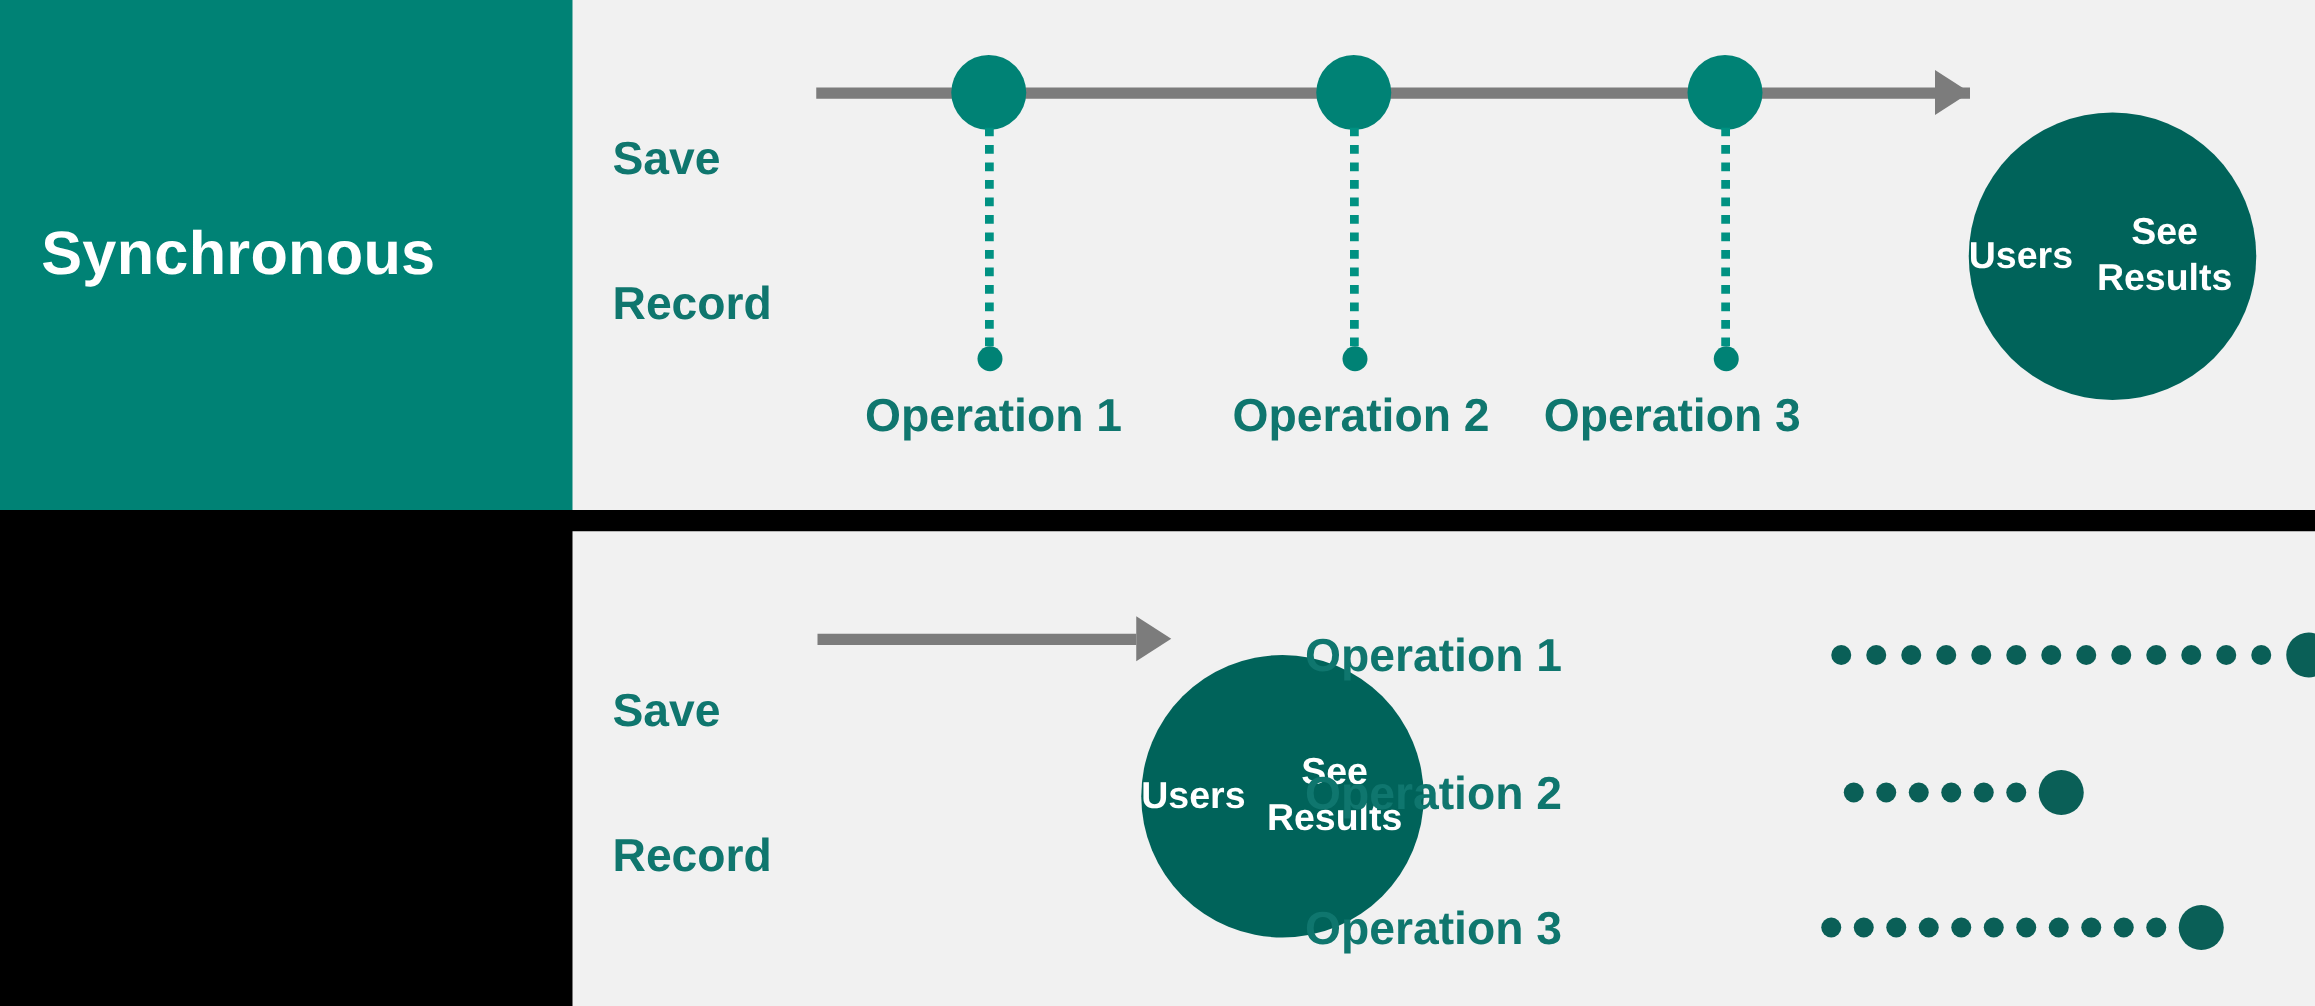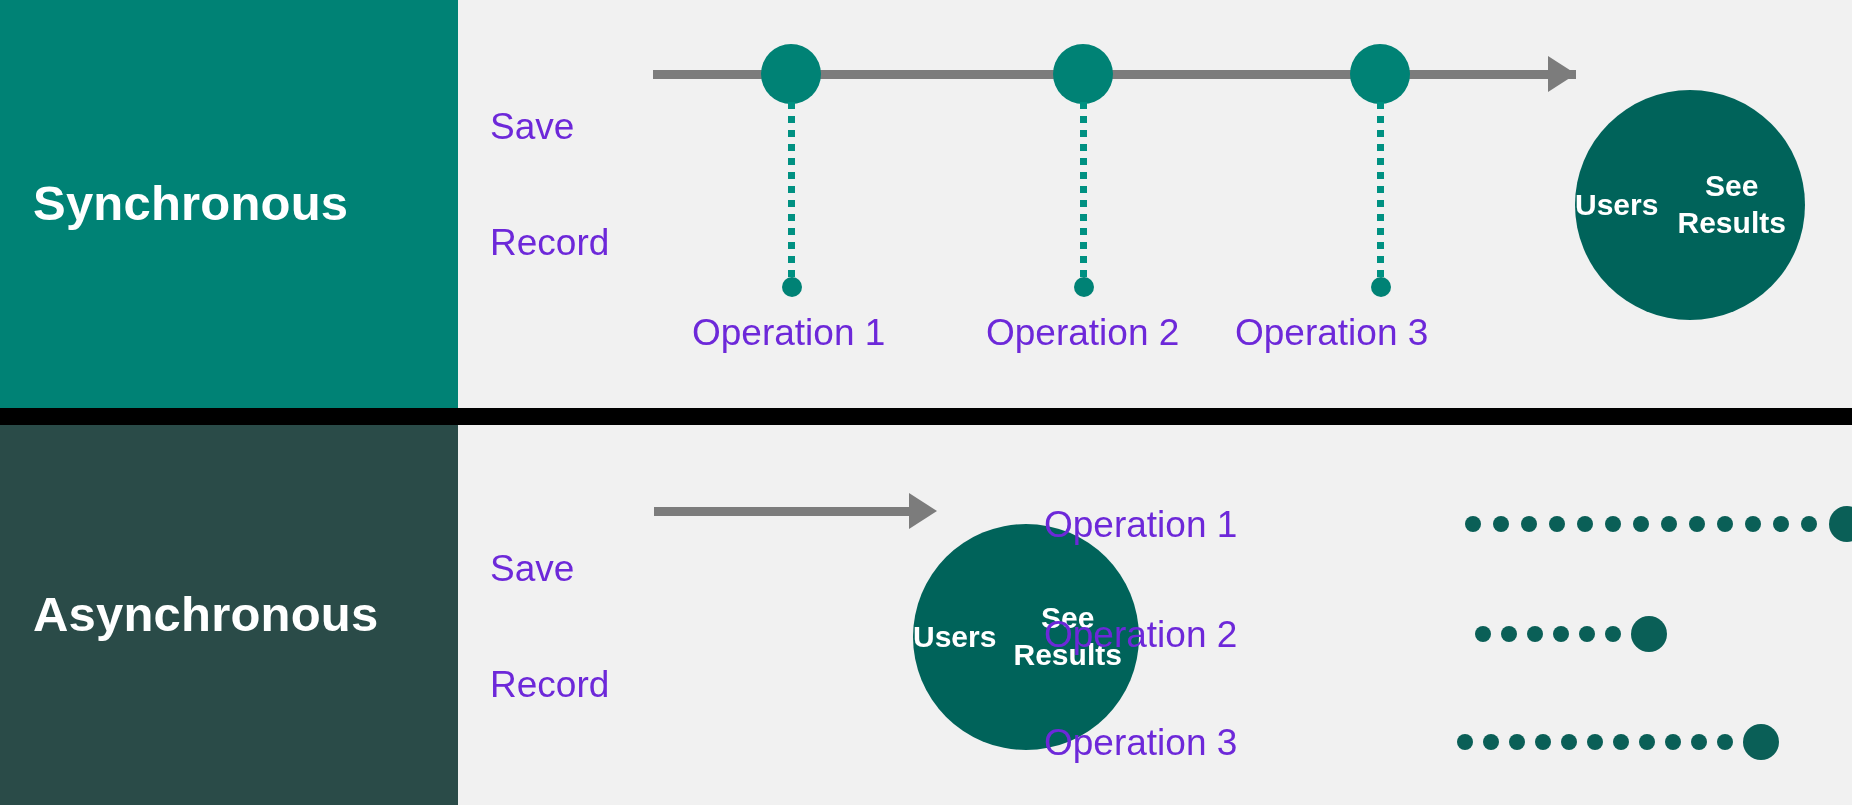--- a/index.html
+++ b/index.html
@@ -58,24 +58,25 @@
     height: 408px;
   }
   #pane-async {
     top: 425px;
     height: 380px;
   }
 
   
   .dark-text {
     position: absolute;
-    color: #6d28d9;
+    color: #0f766e;
     font-size: 37px;
     line-height: 1.08;
     white-space: pre;
+    font-weight: bold;
   }
   .save-record {
     font-size: 37px;
     line-height: 1.05;
   }
   .op-caption {
     font-size: 37px;
     text-align: right;
   }
 
@@ -181,23 +182,20 @@
     <div class="small-node" style="left:913px; top:277px; width:20px; height:20px;"></div>
     <div class="dark-text op-caption" style="left:777px; top:313px;">Operation 3</div>
 
     <div class="result-bubble" style="left:1117px; top:90px; width:230px; height:230px;">
       <span>Users</span>
       <span>See Results</span>
     </div>
 
   </div>
 
-  <div class="label-panel" id="panel-async">
-    <span class="label-text">Asynchronous</span>
-  </div>
 
   <div class="content-pane" id="pane-async">
 
     <div class="dark-text save-record" style="left:32px; top:47px;">
       <div>Save</div>
       <div>Record</div>
     </div>
 
     <div class="timeline-line" style="left:196px; top:82px; width:255px;"></div>
     <div class="arrow-head" style="left:451px; top:68px;"></div>

